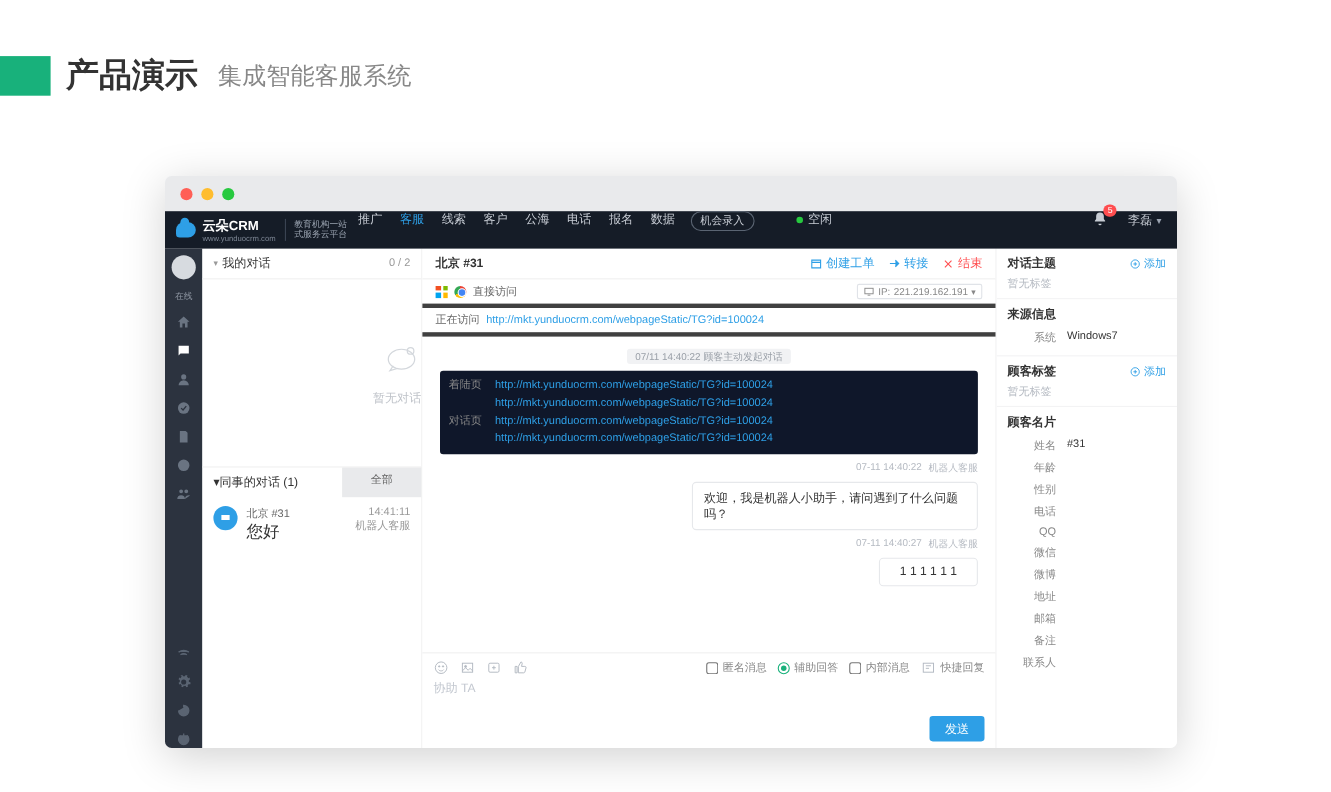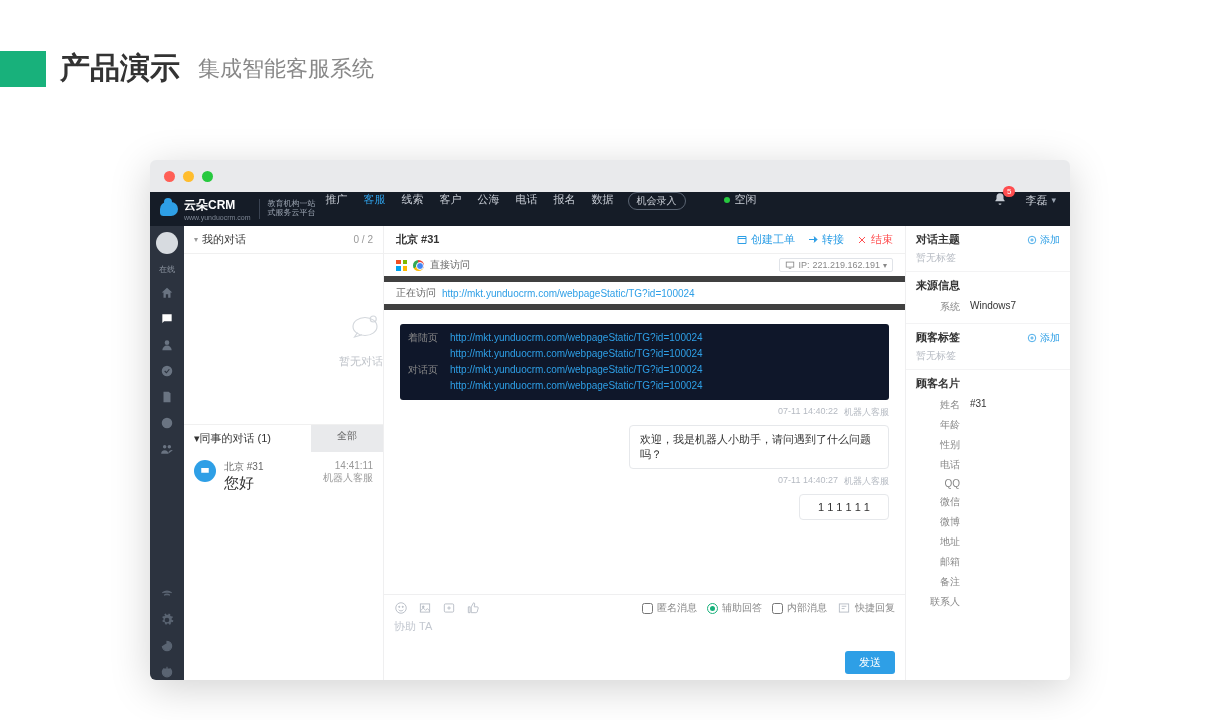--- a/index.html
+++ b/index.html
@@ -60,21 +60,21 @@
   .ci-time{font-size:10px;color:#999}
   .ci-src{font-size:10px;color:#999}
 
   .col-chat{flex:1;display:flex;flex-direction:column;background:#fff;border-right:1px solid #efeff0}
   .chat-head{display:flex;align-items:center;justify-content:space-between;padding:6px 12px;font-size:11px;border-bottom:1px solid #f0f0f0}
   .chat-title{font-weight:600;color:#333}
   .chat-actions{display:flex;align-items:center;gap:12px;color:#2e9fe6}
   .ca{display:flex;align-items:center;gap:3px;cursor:pointer}
   .ca.red{color:#ff4d4f}
   .ca svg{width:12px;height:12px;fill:currentColor}
-  .chat-sub{padding:4px 12px;font-size:10px;color:#666;display:flex;align-items:center;gap:6px;border-bottom:6px solid #404040}
+  .chat-sub{padding:4px 12px;font-size:10px;color:#666;display:flex;align-items:center;gap:6px;border-bottom:4px solid #404040}
   .chat-sub .right{margin-left:auto;color:#888;display:flex;align-items:center;gap:4px}
   .win-icon{display:inline-block;width:11px;height:11px;position:relative}
   .win-icon span{position:absolute;width:4.5px;height:4.5px}
   .w1{background:#f25022;top:0;left:0}.w2{background:#7fba00;top:0;right:0}.w3{background:#00a4ef;bottom:0;left:0}.w4{background:#ffb900;bottom:0;right:0}
   .chrome-icon{width:11px;height:11px;border-radius:50%;background:conic-gradient(#ea4335 0 120deg,#fbbc05 120deg 240deg,#34a853 240deg 360deg);position:relative}
   .chrome-icon:after{content:"";position:absolute;top:2.5px;left:2.5px;width:6px;height:6px;border-radius:50%;background:#4285f4;border:1px solid #fff}
   .chat-sub a{color:#2e9fe6;text-decoration:none}
   .ip-chip{border:1px solid #e0e3e8;border-radius:2px;padding:1px 5px;font-size:9px;color:#888;display:flex;align-items:center;gap:3px}
   .msgs{flex:1;overflow:auto;padding:8px 12px;font-size:10px;color:#666}
   .divider{text-align:center;margin:4px 0}
@@ -314,20 +314,21 @@
             <span>221.219.162.191</span>
             <span style="font-size:8px">▾</span>
           </span>
         </div>
       </div>
       <div class="chat-sub">
         <span>正在访问</span>
         <a>http://mkt.yunduocrm.com/webpageStatic/TG?id=100024</a>
       </div>
       <div class="msgs">
+        <div class="divider"><span>07/11 14:40:22  顾客主动发起对话</span></div>
         <div class="info-block">
           <div class="info-row">
             <span class="info-label">着陆页</span>
             <div class="info-links">
               <a>http://mkt.yunduocrm.com/webpageStatic/TG?id=100024</a>
               <a>http://mkt.yunduocrm.com/webpageStatic/TG?id=100024</a>
             </div>
           </div>
           <div class="info-row">
             <span class="info-label">对话页</span>

